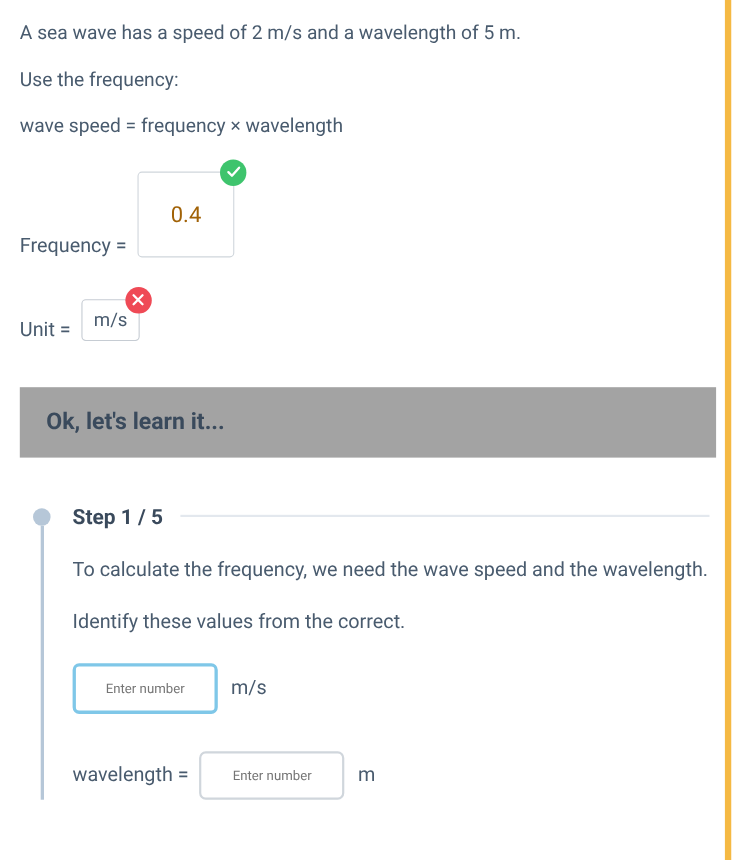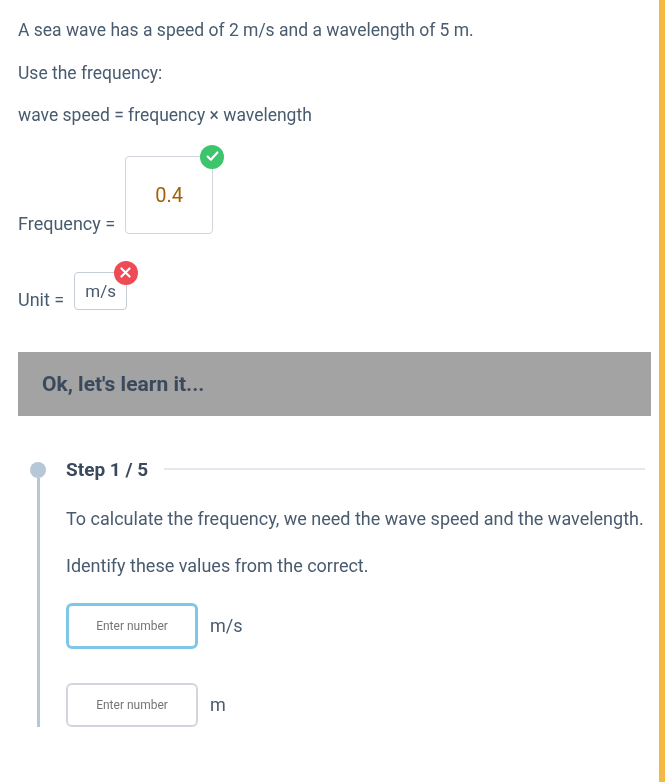--- a/index.html
+++ b/index.html
@@ -215,18 +215,19 @@
       </div>
       <p class="step-text">To calculate the frequency, we need the wave speed and the wavelength.</p>
       <p class="step-text">Identify these values from the correct.</p>
 
       <div class="input-row">
         <input class="num-input active" placeholder="Enter number" style="">
         <span class="unit-suffix">m/s</span>
       </div>
 
       <div class="input-row" style="margin-top:34px;">
+        <span class="input-label">wavelength =</span>
         <input class="num-input" placeholder="Enter number" style="">
         <span class="unit-suffix">m</span>
       </div>
     </div>
   </div>
 </div>
 
 </body></html>

